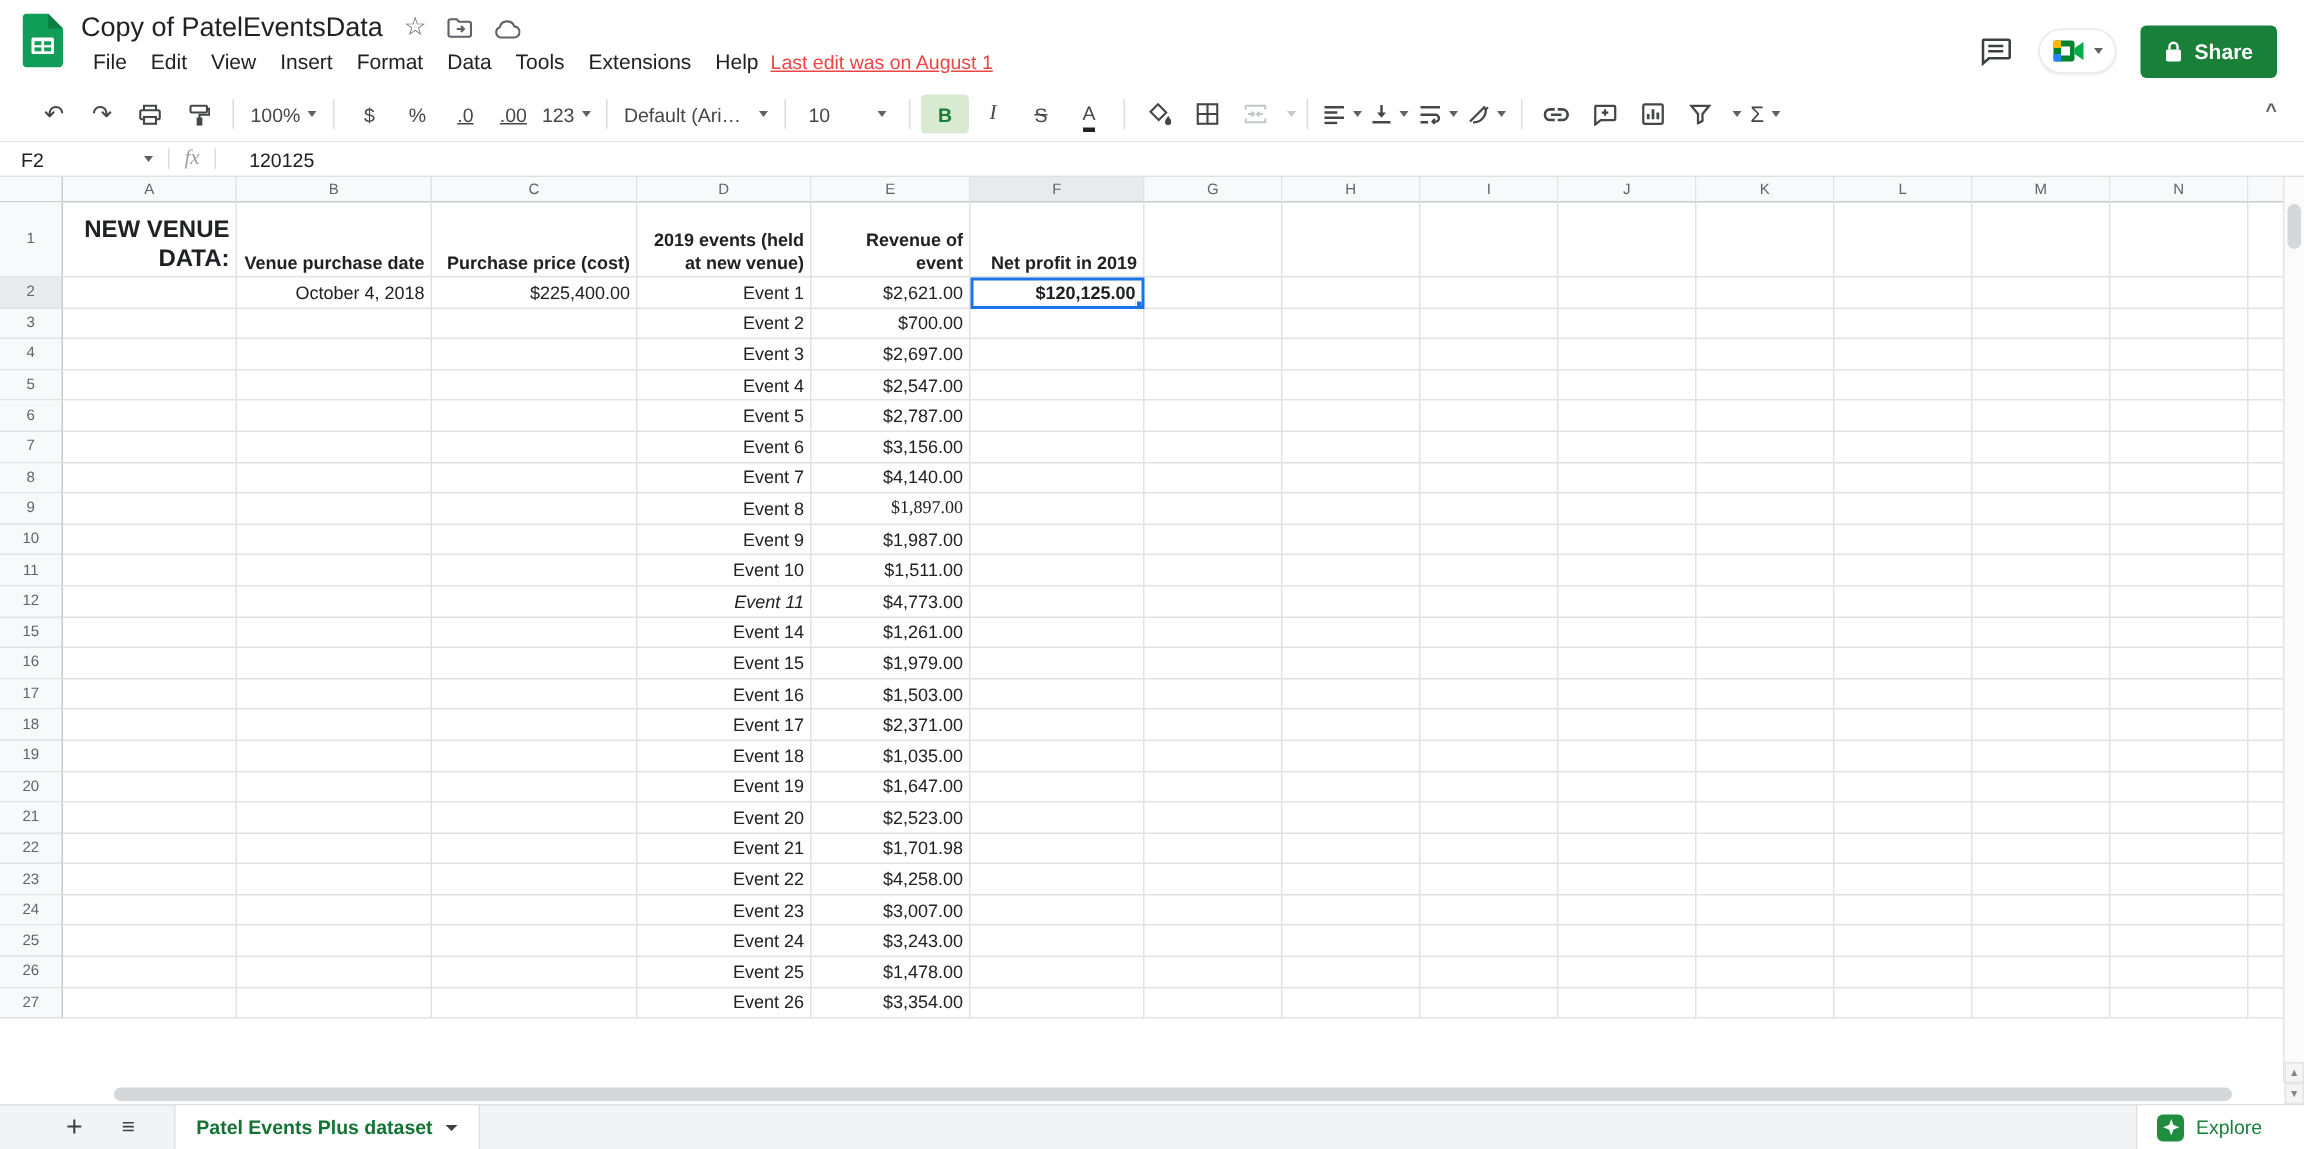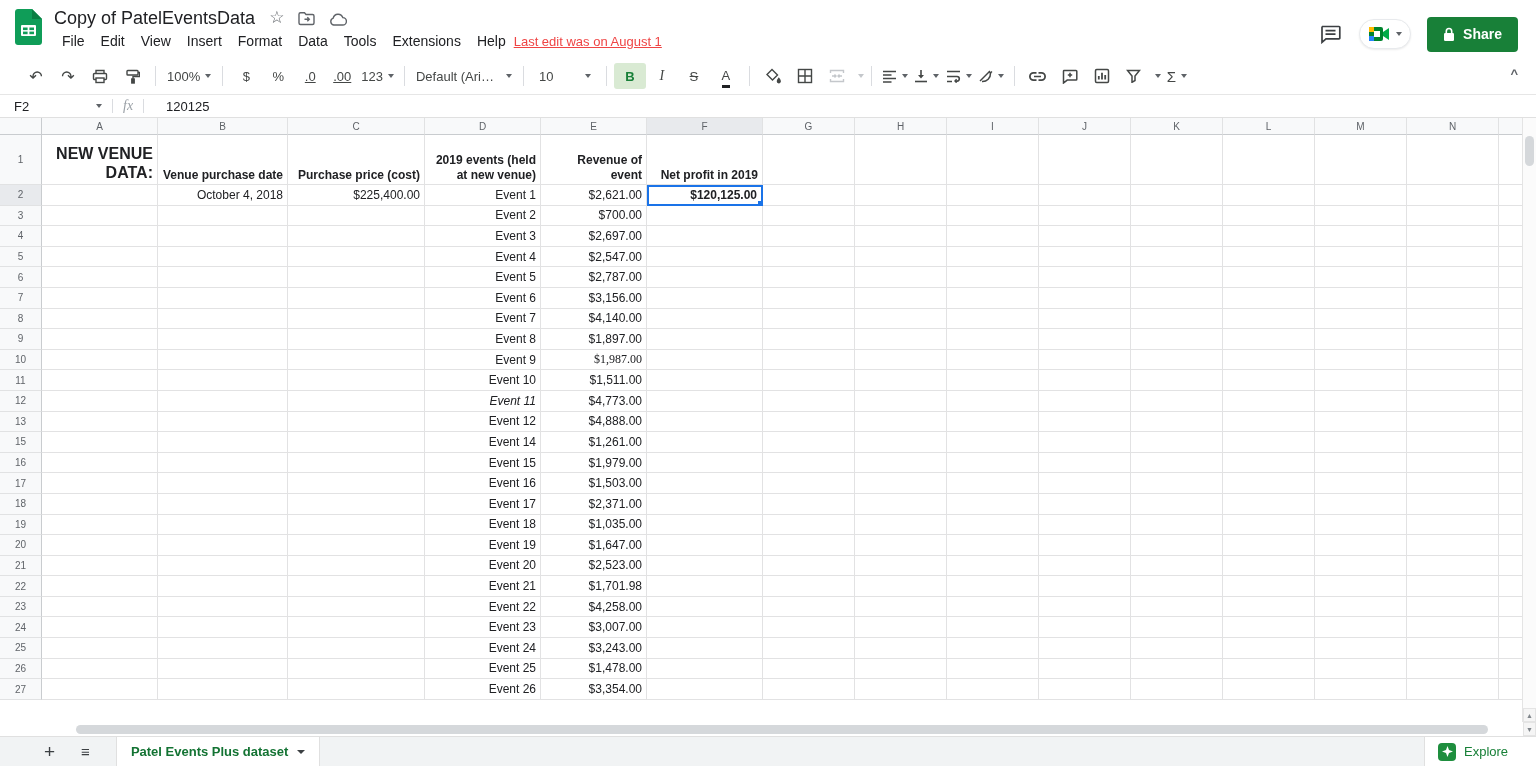--- a/index.html
+++ b/index.html
@@ -469,39 +469,39 @@
         <div class="cell" style="width: 92px;"></div>
         <div class="cell" style="width: 92px;"></div>
         <div class="cell" style="width: 25px;"></div>
       </div>
       <div class="grid-row" style="height: 20.6px;">
         <div class="row-h">9</div>
         <div class="cell" style="width: 116px;"></div>
         <div class="cell" style="width: 130px;"></div>
         <div class="cell" style="width: 137px;"></div>
         <div class="cell" style="width: 116px;">Event 8</div>
-        <div class="cell" style="width: 106px;">$1,897.00</div>
+        <div class="cell" style="width: 106px; font-family: Liberation Serif, serif;">$1,897.00</div>
         <div class="cell" style="width: 116px;"></div>
         <div class="cell" style="width: 92px;"></div>
         <div class="cell" style="width: 92px;"></div>
         <div class="cell" style="width: 92px;"></div>
         <div class="cell" style="width: 92px;"></div>
         <div class="cell" style="width: 92px;"></div>
         <div class="cell" style="width: 92px;"></div>
         <div class="cell" style="width: 92px;"></div>
         <div class="cell" style="width: 92px;"></div>
         <div class="cell" style="width: 25px;"></div>
       </div>
       <div class="grid-row" style="height: 20.6px;">
         <div class="row-h">10</div>
         <div class="cell" style="width: 116px;"></div>
         <div class="cell" style="width: 130px;"></div>
         <div class="cell" style="width: 137px;"></div>
         <div class="cell" style="width: 116px;">Event 9</div>
-        <div class="cell" style="width: 106px; font-family: Liberation Serif, serif;">$1,987.00</div>
+        <div class="cell" style="width: 106px;">$1,987.00</div>
         <div class="cell" style="width: 116px;"></div>
         <div class="cell" style="width: 92px;"></div>
         <div class="cell" style="width: 92px;"></div>
         <div class="cell" style="width: 92px;"></div>
         <div class="cell" style="width: 92px;"></div>
         <div class="cell" style="width: 92px;"></div>
         <div class="cell" style="width: 92px;"></div>
         <div class="cell" style="width: 92px;"></div>
         <div class="cell" style="width: 92px;"></div>
         <div class="cell" style="width: 25px;"></div>
@@ -524,38 +524,20 @@
         <div class="cell" style="width: 92px;"></div>
         <div class="cell" style="width: 25px;"></div>
       </div>
       <div class="grid-row" style="height: 20.6px;">
         <div class="row-h">12</div>
         <div class="cell" style="width: 116px;"></div>
         <div class="cell" style="width: 130px;"></div>
         <div class="cell" style="width: 137px;"></div>
         <div class="cell" style="width: 116px; font-style: italic;">Event 11</div>
         <div class="cell" style="width: 106px;">$4,773.00</div>
-        <div class="cell" style="width: 116px;"></div>
-        <div class="cell" style="width: 92px;"></div>
-        <div class="cell" style="width: 92px;"></div>
-        <div class="cell" style="width: 92px;"></div>
-        <div class="cell" style="width: 92px;"></div>
-        <div class="cell" style="width: 92px;"></div>
-        <div class="cell" style="width: 92px;"></div>
-        <div class="cell" style="width: 92px;"></div>
-        <div class="cell" style="width: 92px;"></div>
-        <div class="cell" style="width: 25px;"></div>
-      </div>
-      <div class="grid-row" style="height: 20.6px;">
-        <div class="row-h">13</div>
-        <div class="cell" style="width: 116px;"></div>
-        <div class="cell" style="width: 130px;"></div>
-        <div class="cell" style="width: 137px;"></div>
-        <div class="cell" style="width: 116px;">Event 12</div>
-        <div class="cell" style="width: 106px;">$4,888.00</div>
         <div class="cell" style="width: 116px;"></div>
         <div class="cell" style="width: 92px;"></div>
         <div class="cell" style="width: 92px;"></div>
         <div class="cell" style="width: 92px;"></div>
         <div class="cell" style="width: 92px;"></div>
         <div class="cell" style="width: 92px;"></div>
         <div class="cell" style="width: 92px;"></div>
         <div class="cell" style="width: 92px;"></div>
         <div class="cell" style="width: 92px;"></div>
         <div class="cell" style="width: 25px;"></div>

